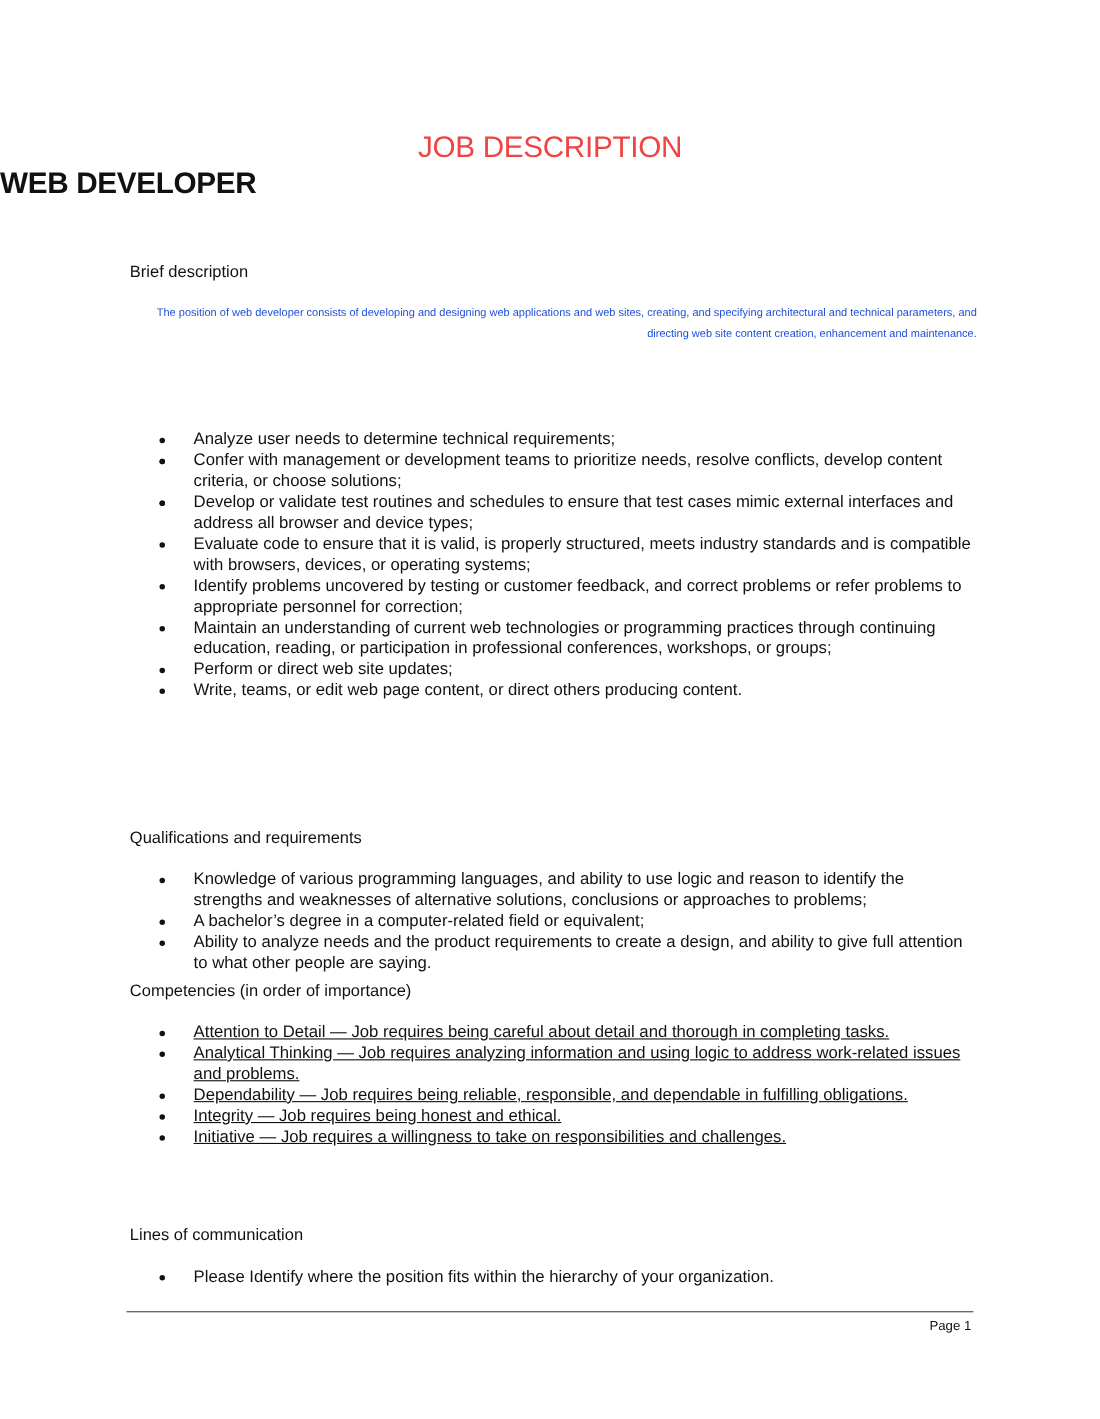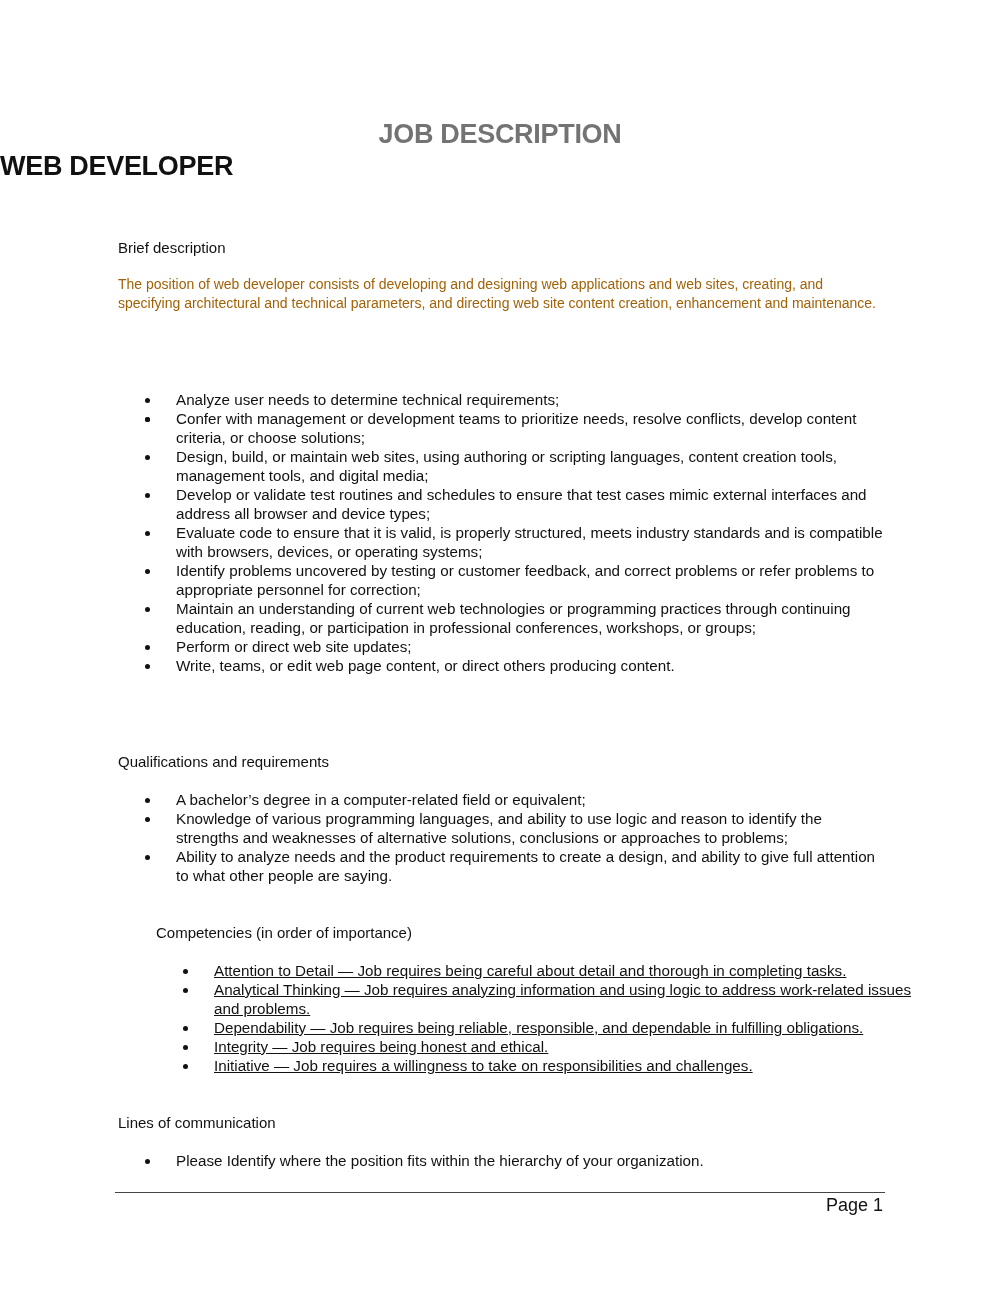--- a/index.html
+++ b/index.html
@@ -1,67 +1,67 @@
 <!DOCTYPE html>
 <html><head>
 <meta charset="utf-8">
 <style>
   html, body { margin:0; padding:0; background:#ffffff; }
   body { width:1000px; height:1290px; position:relative; overflow:hidden;
          font-family:"Liberation Sans", sans-serif; color:#111; }
   .title1 { position:absolute; top:118px; left:0; width:1000px; text-align:center;
-            font-weight:bold; font-size:27px; line-height:32px; color:#737373; letter-spacing:-0.3px; }
+            font-weight:normal; font-size:27px; line-height:32px; color:#ef4444; letter-spacing:-0.3px; }
   .title2 { position:absolute; top:150px; left:0; width:1000px; 
             font-weight:bold; font-size:27px; line-height:32px; color:#111; letter-spacing:-0.3px; }
   .section { position:absolute; left:118px; width:770px; }
   .heading { font-weight:normal; font-size:15px; line-height:19px; margin:0; color:#111; }
-  .para { font-size:14px; line-height:19px; margin:0; color:#a16207; }
+  .para { font-size:10px; line-height:19px; margin:0; color:#1d4ed8;text-align:right; }
   ul.blist { list-style:none; margin:0; padding:0; }
   ul.blist li { position:relative; padding-left:58px; font-size:15.2px; line-height:19px; }
   ul.blist li .bullet { position:absolute; left:27px; top:8px; width:5px; height:5px;
                         border-radius:50%; background:#111; }
   .footer-line { position:absolute; left:115px; top:1192px; width:770px; height:1px; background:#444; }
-  .page-num { position:absolute; right:117px; top:1196px; font-size:18px; line-height:19px; color:#111; }
+  .page-num { position:absolute; right:117px; top:1196px; font-size:12px; line-height:19px; color:#111; }
 </style>
 </head>
 <body>
 
 <div class="title1">JOB DESCRIPTION</div>
 <div class="title2">WEB DEVELOPER</div>
 
 <div class="section" style="top:238px;">
   <p class="heading">Brief description</p>
   <p class="para" style="margin-top:18px;">The position of web developer consists of developing and designing web applications and web sites, creating, and specifying architectural and technical parameters, and directing web site content creation, enhancement and maintenance.</p>
 </div>
 
 <div class="section" style="top:371px;">
   <ul class="blist" style="margin-top:19px;">
     <li><span class="bullet"></span><span>Analyze user needs to determine technical requirements;</span></li>
     <li><span class="bullet"></span></li>
     <li><span class="bullet"></span><span>Confer with management or development teams to prioritize needs, resolve conflicts, develop content criteria, or choose solutions;</span></li>
-    <li><span class="bullet"></span><span>Design, build, or maintain web sites, using authoring or scripting languages, content creation tools, management tools, and digital media;</span></li>
+    <li><span class="bullet"></span></li>
     <li><span class="bullet"></span><span>Develop or validate test routines and schedules to ensure that test cases mimic external interfaces and address all browser and device types;</span></li>
     <li><span class="bullet"></span><span>Evaluate code to ensure that it is valid, is properly structured, meets industry standards and is compatible with browsers, devices, or operating systems;</span></li>
     <li><span class="bullet"></span><span>Identify problems uncovered by testing or customer feedback, and correct problems or refer problems to appropriate personnel for correction;</span></li>
     <li><span class="bullet"></span><span>Maintain an understanding of current web technologies or programming practices through continuing education, reading, or participation in professional conferences, workshops, or groups;</span></li>
     <li><span class="bullet"></span><span>Perform or direct web site updates;</span></li>
     <li><span class="bullet"></span><span>Write, teams, or edit web page content, or direct others producing content.</span></li>
   </ul>
 </div>
 
 <div class="section" style="top:752px;">
   <p class="heading">Qualifications and requirements</p>
   <ul class="blist" style="margin-top:19px;">
+    <li><span class="bullet"></span><span>Knowledge of various programming languages, and ability to use logic and reason to identify the strengths and weaknesses of alternative solutions, conclusions or approaches to problems;</span></li>
     <li><span class="bullet"></span><span>A bachelor’s degree in a computer-related field or equivalent;</span></li>
-    <li><span class="bullet"></span><span>Knowledge of various programming languages, and ability to use logic and reason to identify the strengths and weaknesses of alternative solutions, conclusions or approaches to problems;</span></li>
     <li><span class="bullet"></span><span>Ability to analyze needs and the product requirements to create a design, and ability to give full attention to what other people are saying.</span></li>
   </ul>
 </div>
 
-<div class="section" style="top:923px;margin-left:38px;">
+<div class="section" style="top:891px;">
   <p class="heading">Competencies (in order of importance)</p>
   <ul class="blist" style="margin-top:19px;text-decoration:underline;">
     <li><span class="bullet"></span><span>Attention to Detail — Job requires being careful about detail and thorough in completing tasks.</span></li>
     <li><span class="bullet"></span><span>Analytical Thinking — Job requires analyzing information and using logic to address work-related issues and problems.</span></li>
     <li><span class="bullet"></span><span>Dependability — Job requires being reliable, responsible, and dependable in fulfilling obligations.</span></li>
     <li><span class="bullet"></span><span>Integrity — Job requires being honest and ethical.</span></li>
     <li><span class="bullet"></span><span>Initiative — Job requires a willingness to take on responsibilities and challenges.</span></li>
   </ul>
 </div>
 

